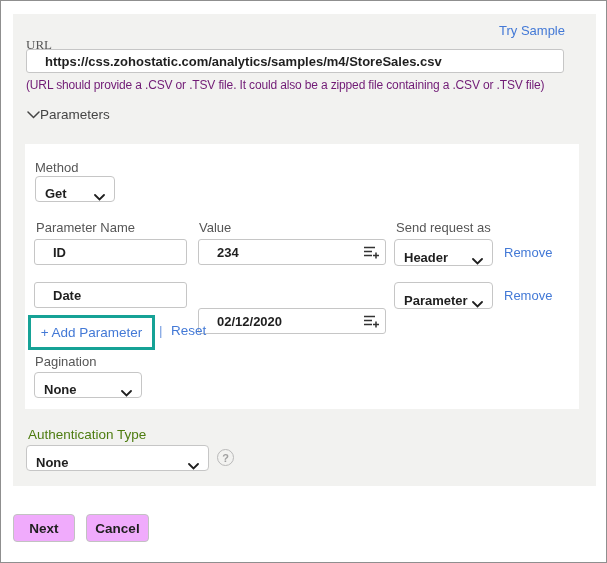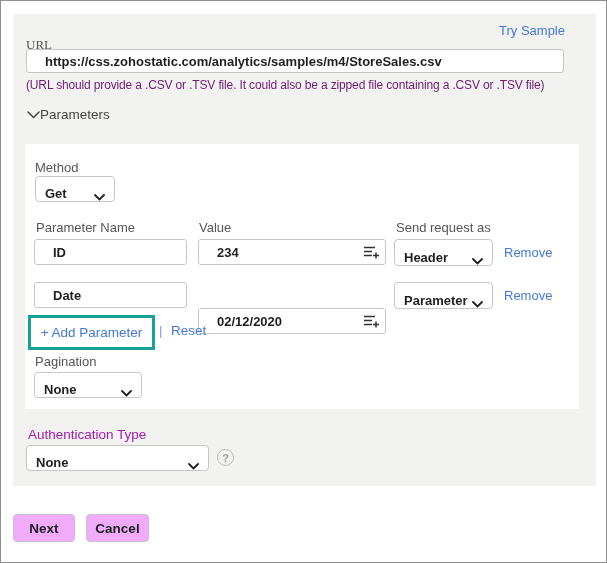--- a/index.html
+++ b/index.html
@@ -161,21 +161,21 @@
   <div class="abs field-label" style="left:34px; top:353px;">Pagination</div>
   <div class="abs select" style="left:33px; top:371px; width:108px; height:26px;">
     <span class="sel-text">None</span>
     <span style="display:flex;">
       <svg width="11" height="7" viewBox="0 0 11 7">
           <path d="M1 1 L5.5 5.5 L10 1" fill="none" stroke="#1f1f1f" stroke-width="1.8" stroke-linecap="round"></path>
         </svg>
     </span>
   </div>
 
-  <div class="abs field-label" style="left:27px; top:426px; font-size:13.5px; color:#a21caf;">Authentication Type</div>
+  <div class="abs field-label" style="left:27px; top:426px; font-size:13.5px; color:#4d7c0f;">Authentication Type</div>
   <div class="abs select" style="left:25px; top:444px; width:183px; height:26px;">
     <span class="sel-text">None</span>
     <span style="display:flex;">
       <svg width="11" height="7" viewBox="0 0 11 7">
           <path d="M1 1 L5.5 5.5 L10 1" fill="none" stroke="#1f1f1f" stroke-width="1.8" stroke-linecap="round"></path>
         </svg>
     </span>
   </div>
   <div class="abs help-icon">?</div>
 

